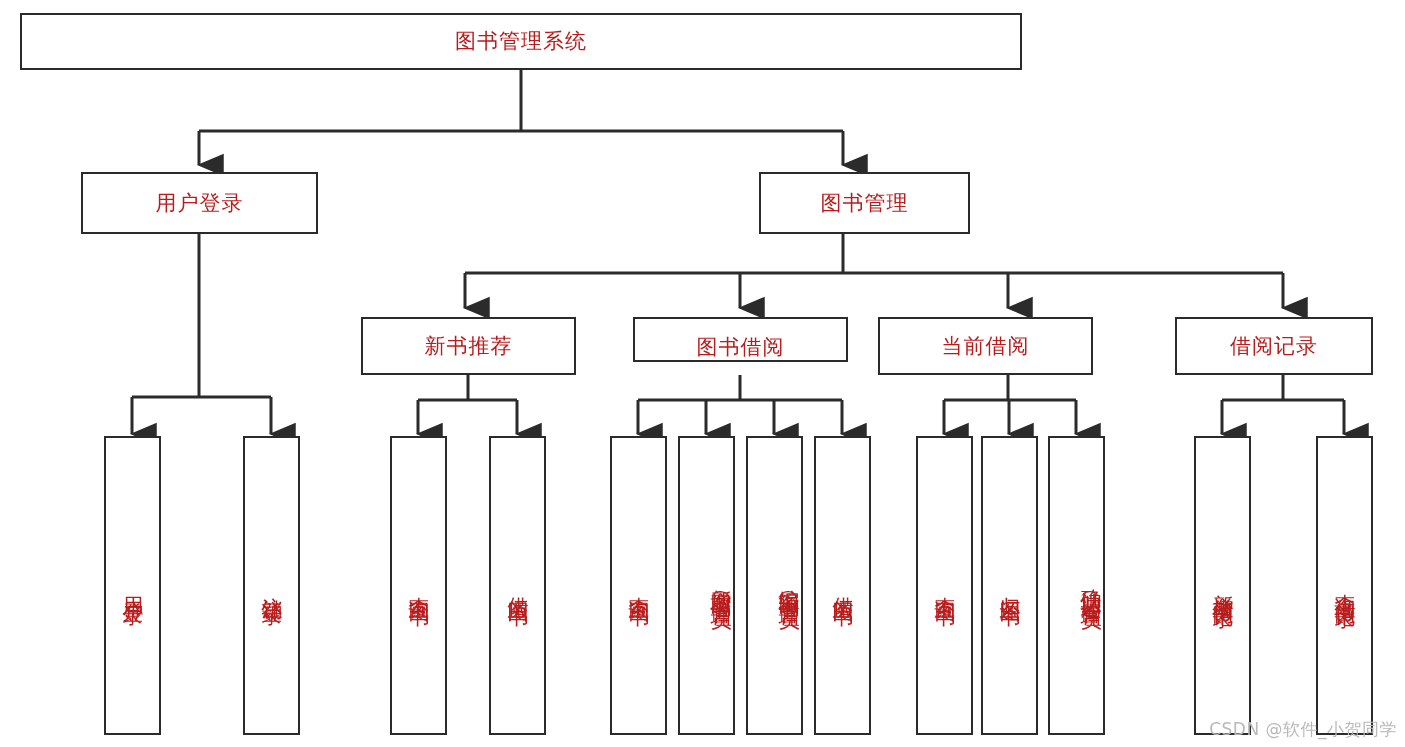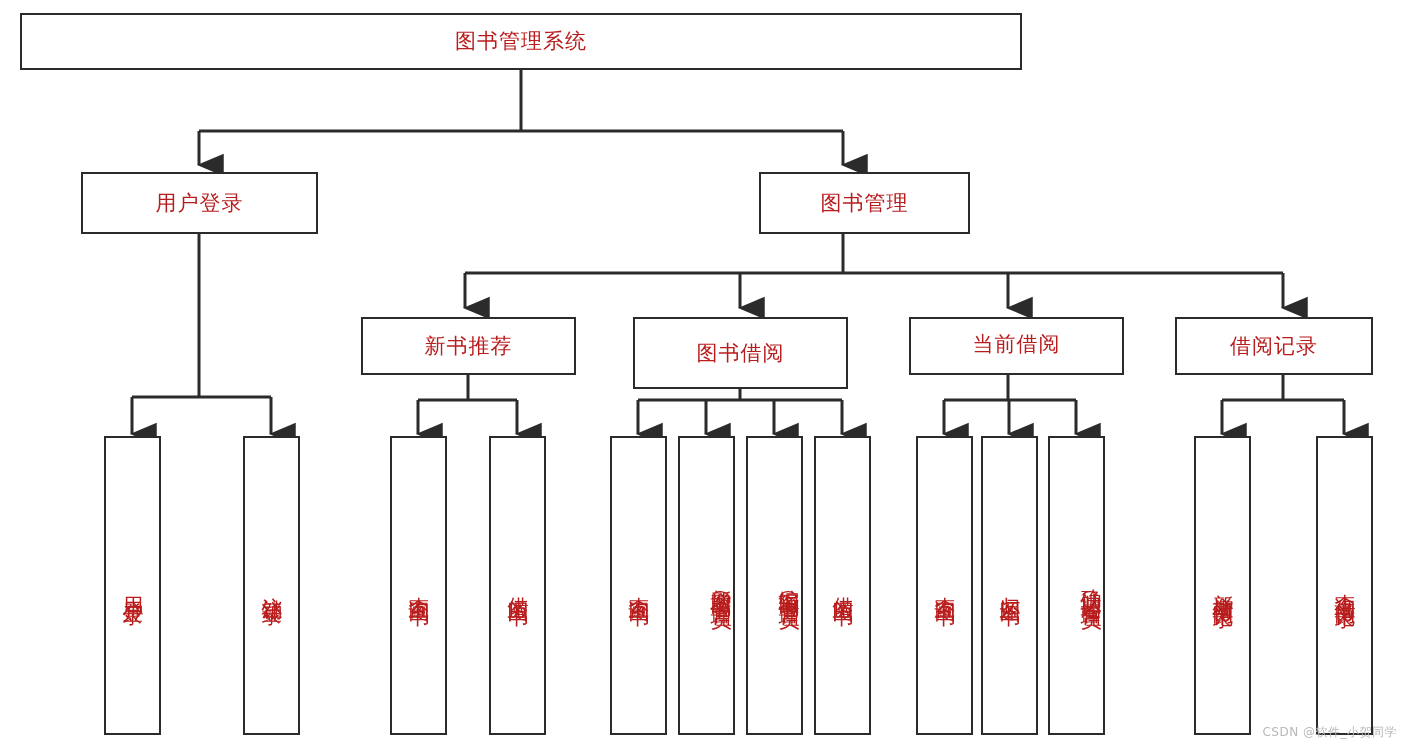--- a/index.html
+++ b/index.html
@@ -47,21 +47,21 @@
     letter-spacing: 3px;
     padding: 4px 0;
   }
   .node.vert.top-align {
     align-items: flex-start;
   }
   #watermark {
     position: absolute;
     right: 8px;
     bottom: 6px;
-    font-size: 12px;
+    font-size: 17px;
     color: #b9b9b9;
     letter-spacing: 0.5px;
     white-space: nowrap;
   }
 </style>
 </head>
 <body>
 
 <div id="canvas">
 
@@ -122,24 +122,24 @@
   <div class="node horiz" style="left:81px; top:172px; width:237px; height:62px;">
     <span>用户登录</span>
   </div>
   <div class="node horiz" style="left:712px; top:172px; width:211px; height:62px;margin-left:47px;">
     <span>图书管理</span>
   </div>
 
   <div class="node horiz" style="left:361px; top:317px; width:215px; height:58px;text-align:right;">
     <span>新书推荐</span>
   </div>
-  <div class="node horiz" style="left:633px; top:317px; width:215px; height:72px;">
+  <div class="node horiz" style="left:633px; top:317px; width:215px; height:45px;align-items:flex-end;">
     <span>图书借阅</span>
   </div>
-  <div class="node horiz" style="left:909px; top:317px; width:215px; height:58px;font-family:Liberation Mono, monospace;">
+  <div class="node horiz" style="left:878px; top:317px; width:215px; height:58px;">
     <span>当前借阅</span>
   </div>
   <div class="node horiz" style="left:1175px; top:317px; width:198px; height:58px;">
     <span>借阅记录</span>
   </div>
 
   <div class="node vert" style="left:104px; top:436px; width:57px; height:299px;">
     <span>用户登录</span>
   </div>
   <div class="node vert" style="left:243px; top:436px; width:57px; height:299px;">

